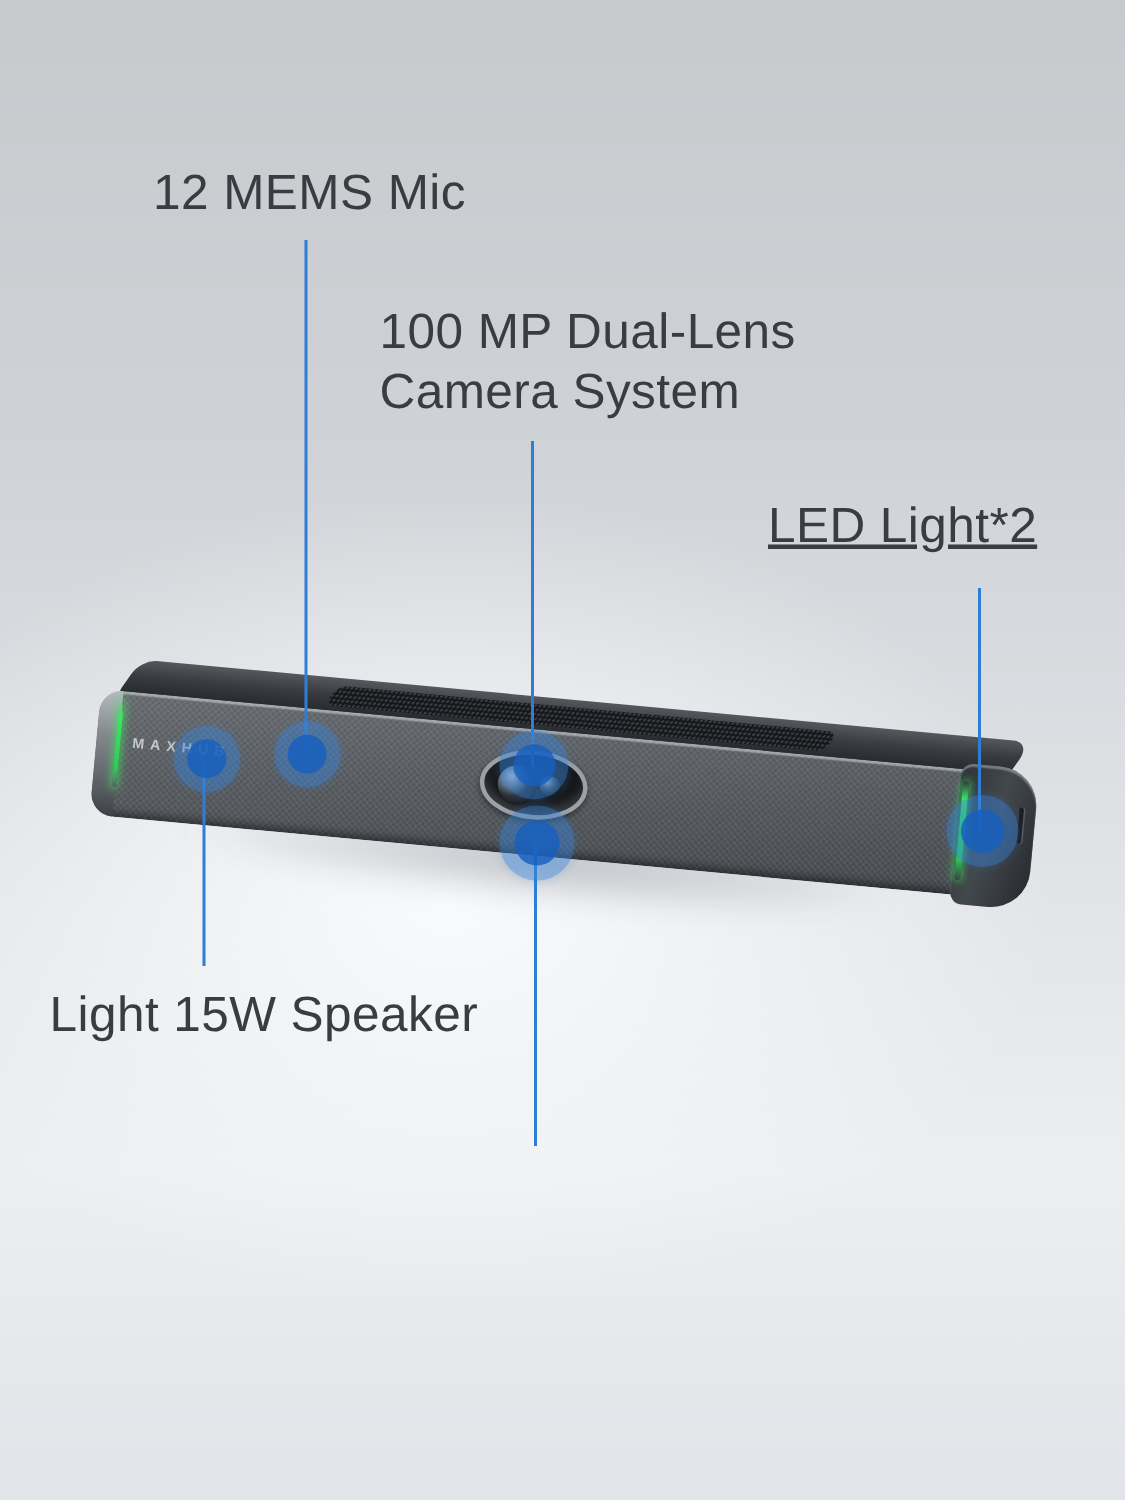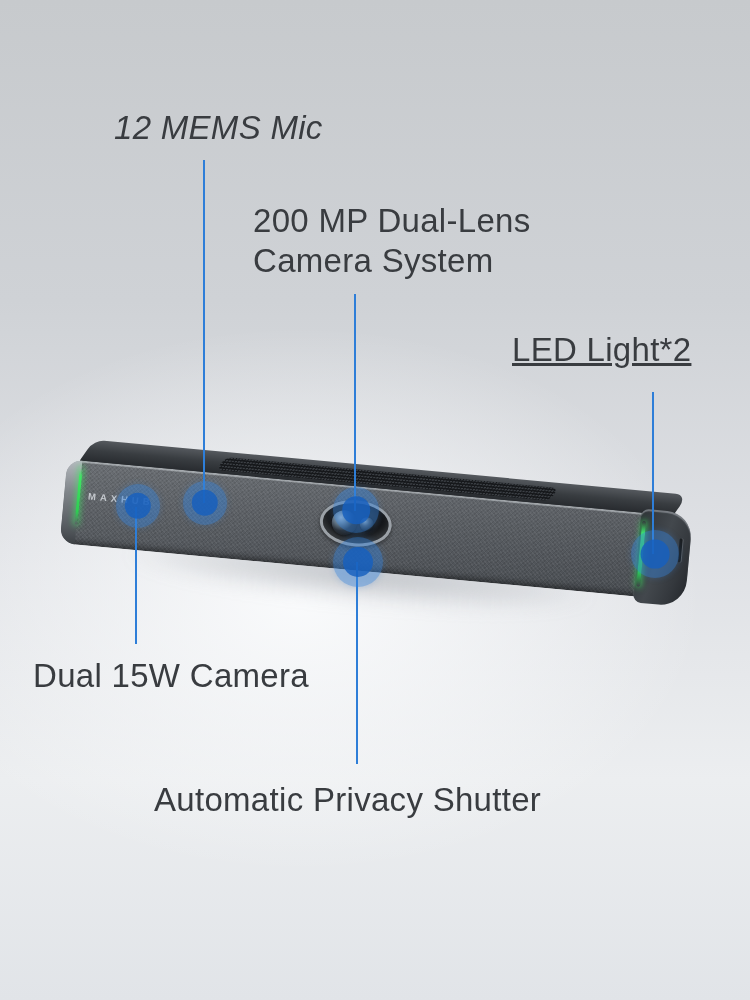--- a/index.html
+++ b/index.html
@@ -8,21 +8,21 @@
     font-family:"Liberation Sans", sans-serif;
     background:
       radial-gradient(620px 420px at 40% 60%, rgba(252,253,254,0.9), rgba(252,253,254,0) 65%),
       linear-gradient(180deg, #c7cacd 0%, #cfd2d6 30%, #dfe1e5 55%, #eceef0 78%, #e1e4e8 100%);
   }
   
   .callout-label {
     position:absolute; color:#393c40; font-size:33px; line-height:40px;
     letter-spacing:0.3px; font-weight:500; white-space:pre-line;
   }
-  .lbl-mic     { left:114px; top:108px;font-style:italic; }
+  .lbl-mic     { left:102px; top:108px; }
   .lbl-camera  { left:253px; top:201px; }
   .lbl-led     { left:512px; top:330px;text-decoration:underline; }
   .lbl-speaker { left:33px;  top:656px; }
   .lbl-shutter { left:154px; top:780px; }
   
   .leader { position:absolute; width:2px; background:var(--accent-blue,#2e7ed8); }
   .line-mic     { left:203px; top:160px; height:343px; }
   .line-camera  { left:354px; top:294px; height:217px; }
   .line-led     { left:652px; top:392px; height:162px; }
   .line-speaker { left:135px; top:507px; height:137px; }
@@ -156,19 +156,18 @@
   <div class="leader line-speaker"></div>
   <div class="leader line-shutter"></div>
 
   <div class="dot dot-mic"></div>
   <div class="dot dot-speaker"></div>
   <div class="dot dot-camera"></div>
   <div class="dot dot-shutter"></div>
   <div class="dot dot-led"></div>
 
   <div class="callout-label lbl-mic">12 MEMS Mic</div>
-  <div class="callout-label lbl-camera">200 MP Dual-Lens
+  <div class="callout-label lbl-camera">100 MP Dual-Lens
 Camera System</div>
   <div class="callout-label lbl-led">LED Light*2</div>
-  <div class="callout-label lbl-speaker">Dual 15W Camera</div>
-  <div class="callout-label lbl-shutter">Automatic Privacy Shutter</div>
+  <div class="callout-label lbl-speaker">Light 15W Speaker</div>
 
 </div>
 
 </body></html>

